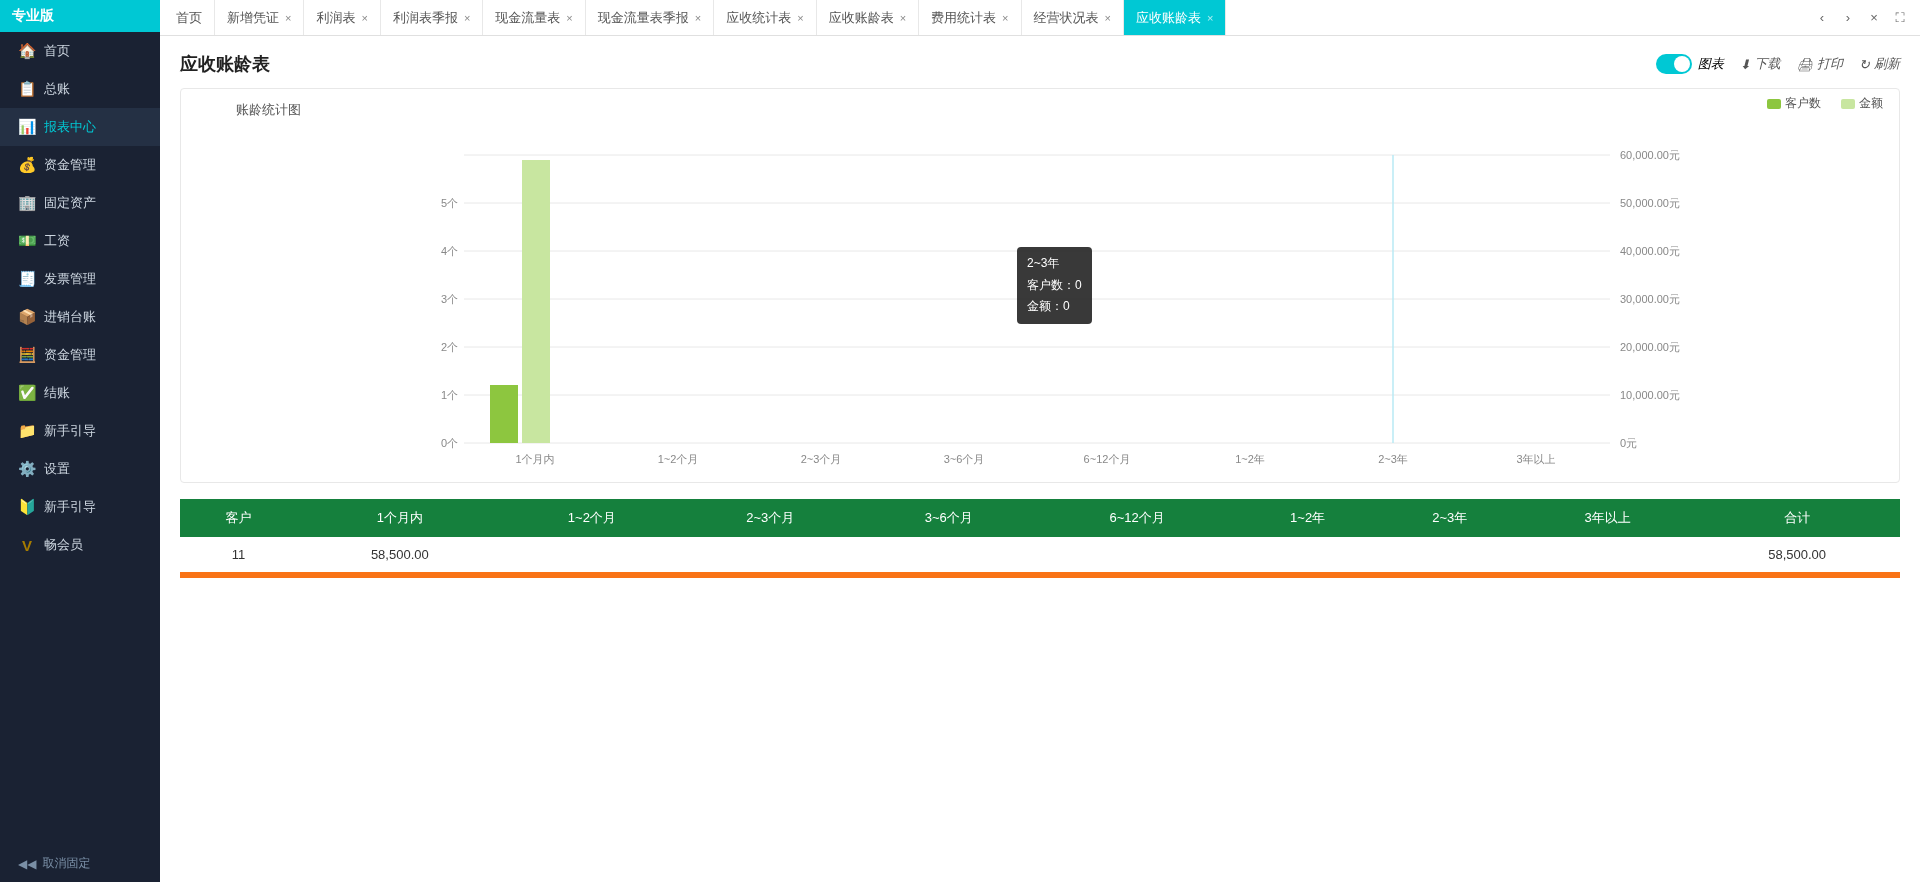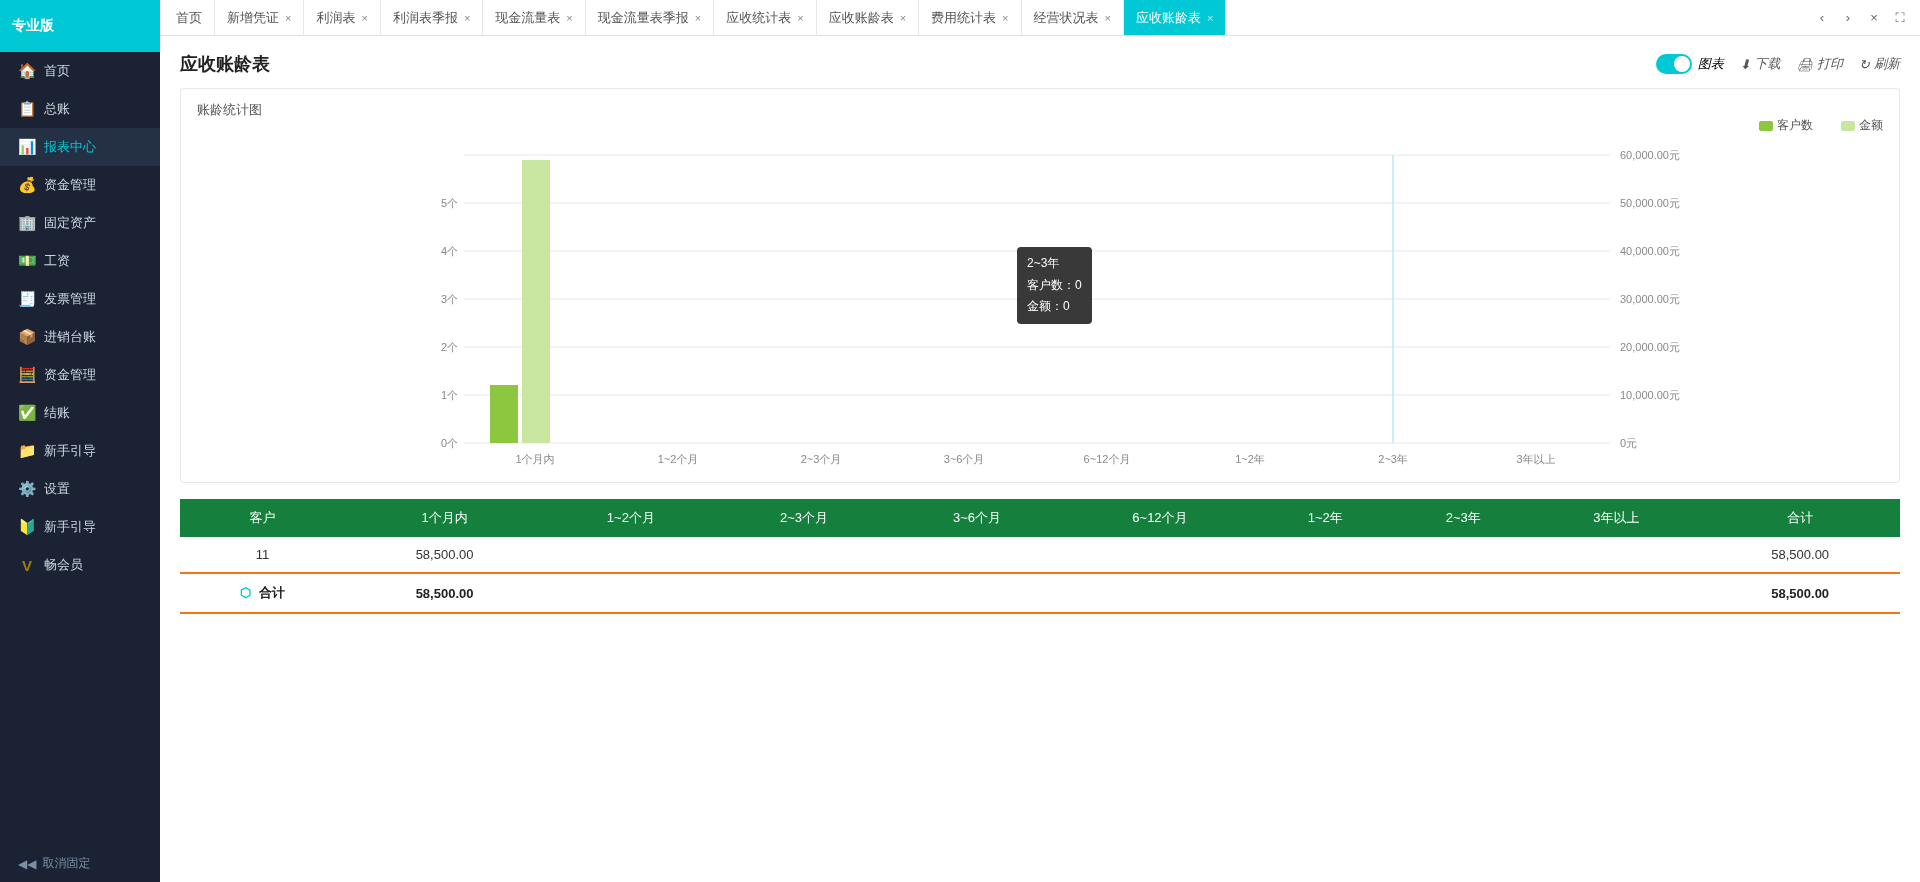--- a/index.html
+++ b/index.html
@@ -10,21 +10,21 @@
       width: 160px;
       background: #1a2233;
       color: #cdd6e0;
       display: flex;
       flex-direction: column;
       height: 100%;
       flex-shrink: 0;
     }
     .sidebar-logo {
       background: #00c8d4;
-      height: 52px;
+      height: 32px;
       display: flex;
       align-items: center;
       padding: 3px 12px;
       font-size: 14px;
       font-weight: bold;
       color: white;
     }
     .sidebar-item {
       display: flex;
       align-items: center;
@@ -167,28 +167,29 @@
       border-radius: 4px;
       padding: 12px 16px;
       margin-bottom: 16px;
       position: relative;
       background: white;
     }
     .chart-title {
       font-size: 13px;
       color: #555;
       margin-bottom: 8px;
+      margin-left: 39px;
     }
     .chart-legend {
       position: absolute;
-      top: 28px;
+      top: 6px;
       right: 16px;
       display: flex;
       align-items: center;
-      gap: 28px;
+      gap: 20px;
       font-size: 12px;
       color: #555;
     }
     .legend-item {
       display: flex;
       align-items: center;
       gap: 4px;
     }
     .legend-color {
       width: 14px;
@@ -223,21 +224,21 @@
       background: #15803d;
       color: white;
     }
     .data-table thead th {
       padding: 10px 8px;
       text-align: center;
       font-weight: 500;
       border: none;
     }
     .data-table tbody tr {
-      border-bottom: 2px solid #f97316;
+      border-bottom: 6px solid #f97316;
     }
     .data-table tbody td {
       padding: 10px 8px;
       text-align: center;
       color: #333;
     }
     .total-row td {
       font-weight: bold;
       color: #222 !important;
     }
@@ -478,32 +479,17 @@
           <td>58,500.00</td>
           <td></td>
           <td></td>
           <td></td>
           <td></td>
           <td></td>
           <td></td>
           <td></td>
           <td>58,500.00</td>
         </tr>
-        <tr class="total-row">
-          <td>
-            <span class="total-icon">⬡</span>
-            <span>合计</span>
-          </td>
-          <td>58,500.00</td>
-          <td></td>
-          <td></td>
-          <td></td>
-          <td></td>
-          <td></td>
-          <td></td>
-          <td></td>
-          <td>58,500.00</td>
-        </tr>
       </tbody>
     </table>
 
   </div>
 </div>
 
 </body></html>

